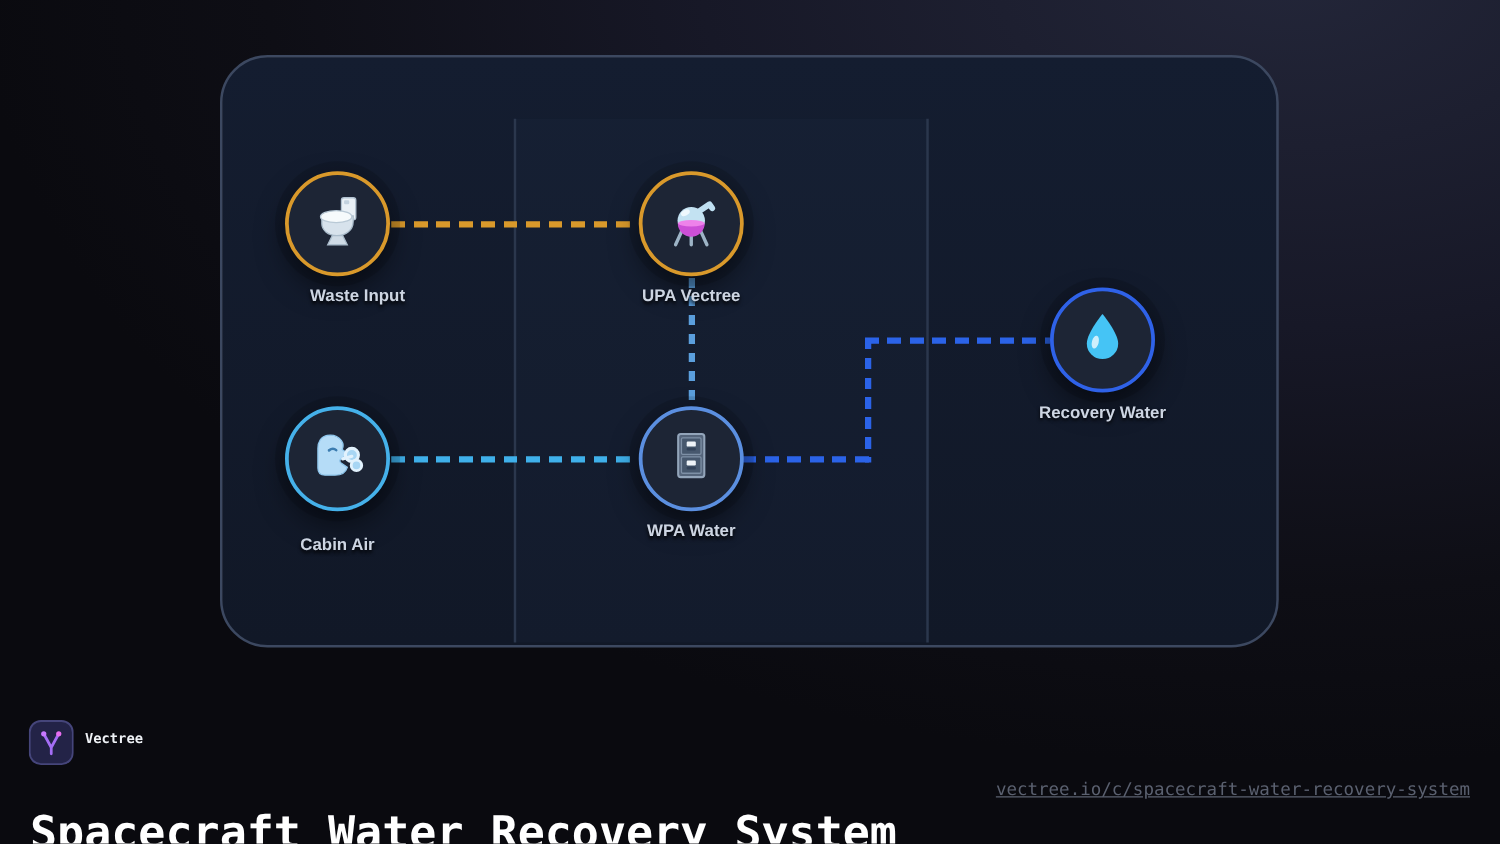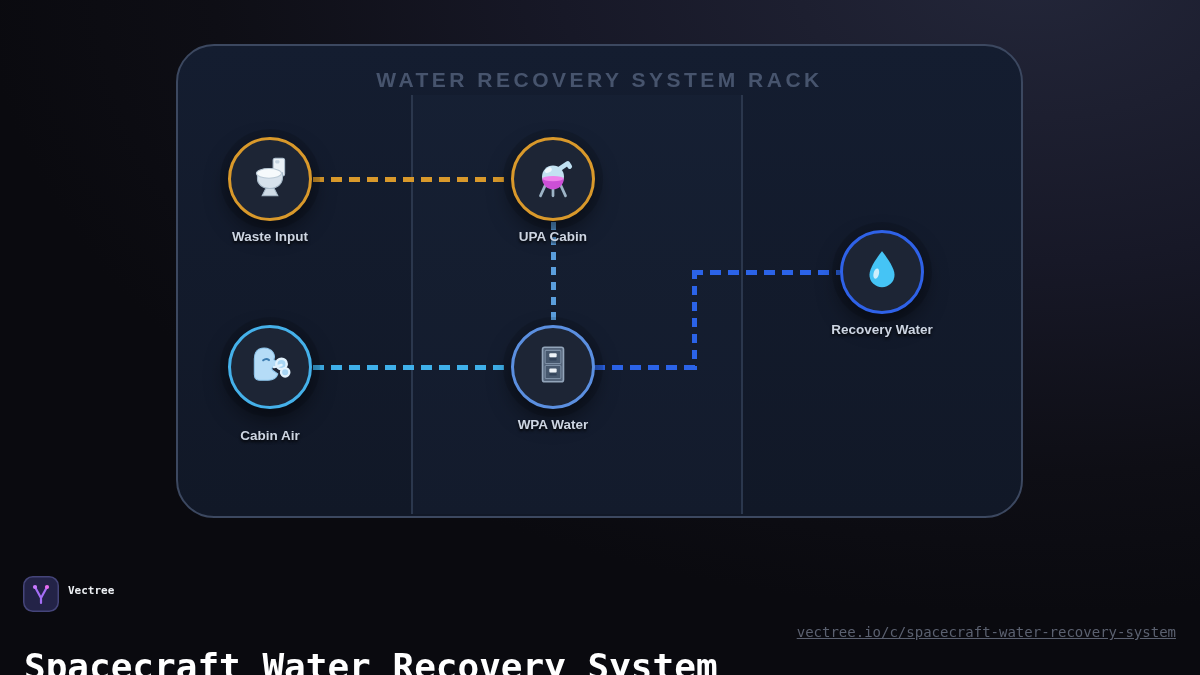--- a/index.html
+++ b/index.html
@@ -54,21 +54,21 @@
   .n-waste   { left:228px; top:137px; }
   .n-upa     { left:511px; top:137px; }
   .n-cabin   { left:228px; top:325px; }
   .n-wpa     { left:511px; top:325px; }
   .n-potable { left:840px; top:230px; }
 
   .node-label {
     position:absolute; width:180px; text-align:center; z-index:4;
     font-size:13.5px; font-weight:bold; color:#cdd5e2; text-shadow:0 2px 3px rgba(0,0,0,.9);
   }
-  .l-waste   { left:180px; top:229px; }
+  .l-waste   { left:196px; top:229px; }
   .l-upa     { left:463px; top:229px; }
   .l-cabin   { left:180px; top:428px; }
   .l-wpa     { left:463px; top:417px; }
   .l-potable { left:792px; top:322px; }
 
   
   .brand-logo { position:absolute; left:23px; top:576px; width:36px; height:36px; }
   .brand-name {
     position:absolute; left:68px; top:584px;
     font-family:"DejaVu Sans Mono", monospace; font-weight:bold; font-size:11px; color:#eef1f5;
@@ -81,21 +81,20 @@
     position:absolute; right:24px; top:624px;
     font-family:"DejaVu Sans Mono", monospace; font-size:14px; color:#5b6170;text-decoration:underline;
   }
 </style>
 </head>
 <body>
 
 <div class="stage">
 
   <div class="rack-panel">
-    <div class="rack-title">WATER RECOVERY SYSTEM RACK</div>
     <div class="col-mid"></div>
     <div class="divider divider-1"></div>
     <div class="divider divider-2"></div>
   </div>
 
   <div class="edge edge-h edge-waste-upa"></div>
   <div class="edge edge-v edge-upa-wpa"></div>
   <div class="edge edge-h edge-cabin-wpa"></div>
   <div class="edge edge-h edge-wpa-pot-h1"></div>
   <div class="edge edge-v edge-wpa-pot-v"></div>
@@ -157,21 +156,21 @@
   <div class="node node-royal n-potable">
     <span>
       <svg width="46" height="46" viewBox="0 0 44 44">
         <path d="M22 4 C22 4 10 18.5 10 26.5 a12 12 0 0 0 24 0 C34 18.5 22 4 22 4 Z" fill="#45c4f5"></path>
         <ellipse cx="16.5" cy="25.5" rx="2.6" ry="5" fill="#cdeffc" transform="rotate(14 16.5 25.5)"></ellipse>
       </svg>
     </span>
   </div>
 
   <div class="node-label l-waste">Waste Input</div>
-  <div class="node-label l-upa">UPA Cabin</div>
+  <div class="node-label l-upa">UPA Vectree</div>
   <div class="node-label l-cabin">Cabin Air</div>
   <div class="node-label l-wpa">WPA Water</div>
   <div class="node-label l-potable">Recovery Water</div>
 
   <span class="brand-logo">
     <svg width="36" height="36" viewBox="0 0 36 36">
       <rect x="0.75" y="0.75" width="34.5" height="34.5" rx="9" fill="#232347" stroke="#45457a" stroke-width="1.5"></rect>
       <path d="M12 11 L18 22 M24 11 L18 22 M18 22 L18 27" stroke="#a46ef5" stroke-width="2.2" stroke-linecap="round" fill="none"></path>
       <circle cx="12" cy="11" r="2.1" fill="#c879ff"></circle>
       <circle cx="24" cy="11" r="2.1" fill="#e86df0"></circle>

